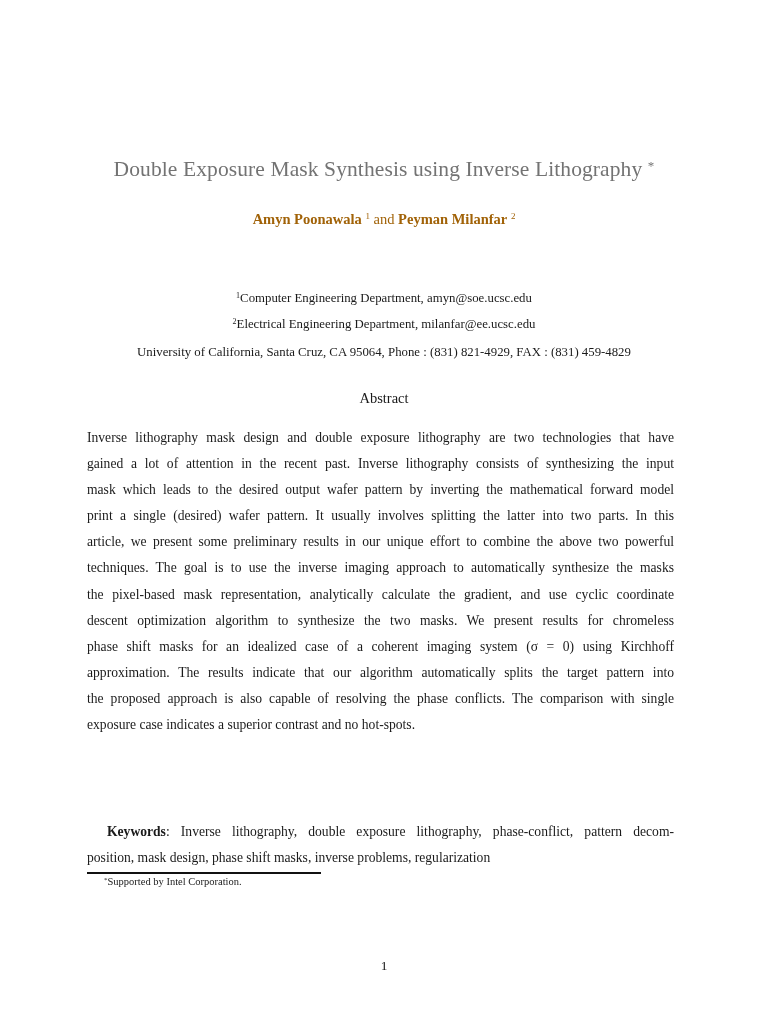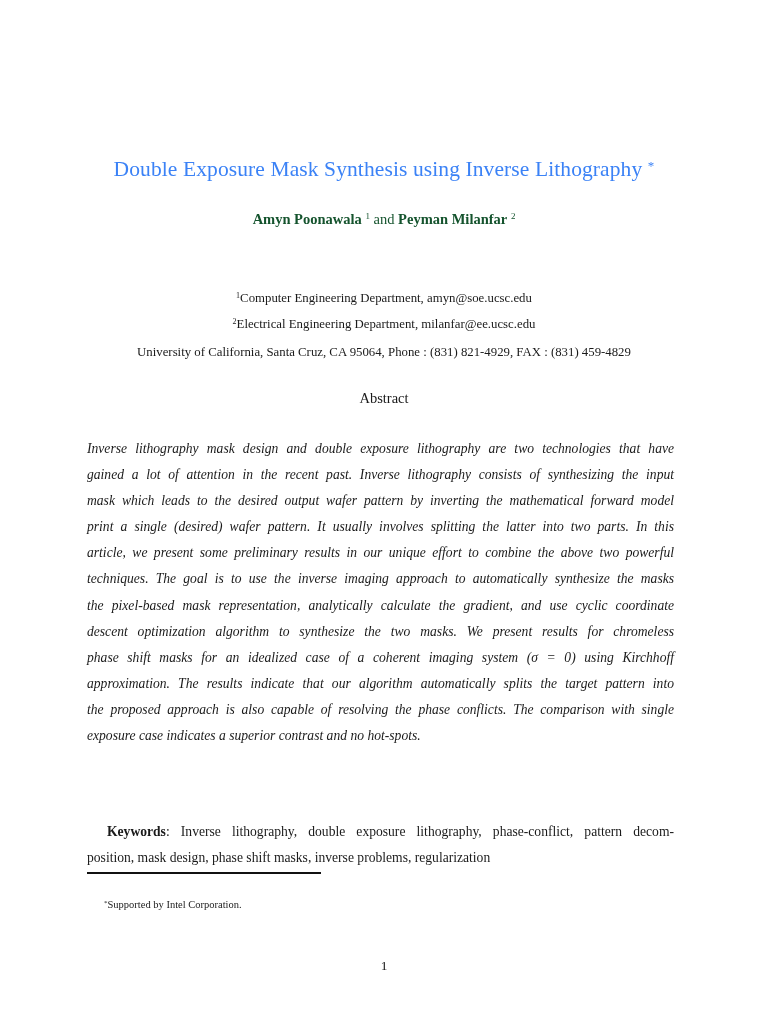--- a/index.html
+++ b/index.html
@@ -3,42 +3,42 @@
 <meta charset="utf-8">
 <style>
   html, body { margin: 0; padding: 0; background: #ffffff; }
   body {
     width: 768px; height: 1024px; position: relative; overflow: hidden;
     font-family: "Liberation Serif", "DejaVu Serif", serif;
     color: #1a1a1a;
   }
   .abs { position: absolute; }
   .center { left: 0; width: 768px; text-align: center; }
-  .title { top: 157px; font-size: 21.5px; color: #3b82f6; letter-spacing: 0.1px; }
-  .authors { top: 211px; font-size: 14.5px; color: #14532d; }
+  .title { top: 157px; font-size: 21.5px; color: #737373; letter-spacing: 0.1px; }
+  .authors { top: 211px; font-size: 14.5px; color: #a16207; }
   .authors b { font-weight: bold; }
   .authors sup { font-size: 9px; vertical-align: 5px; }
   .aff { font-size: 12.8px; color: #1a1a1a; }
   .aff sup { font-size: 8px; vertical-align: 4px; }
   .aff1 { top: 291px; }
   .aff2 { top: 317px; }
   .aff3 { top: 345px; }
   .abs-head { top: 390px; font-size: 14.5px; font-weight: normal; }
   .body-text {
     left: 87px; width: 587px; font-size: 13.6px; line-height: 26.1px;
     text-align: justify; color: #1a1a1a;
   }
-  .abstract-para { top: 436px; font-style: italic; }
+  .abstract-para { top: 425px; }
   .line { display: block; text-align: justify; text-align-last: justify; white-space: nowrap; height: 26.1px; }
   .line.last { text-align-last: left; }
   .keywords { top: 819px; }
   .kw-label { font-weight: bold; }
   .indent { padding-left: 20px; }
   .fn-rule { left: 87px; top: 872px; width: 234px; height: 2px; background: #111; }
-  .footnote { left: 104px; top: 876px; font-size: 10.5px; margin-top: 23px; }
+  .footnote { left: 104px; top: 876px; font-size: 10.5px; }
   .footnote sup { font-size: 7px; vertical-align: 3px; }
   .pagenum { top: 958px; font-size: 13.5px; }
 </style>
 </head>
 <body>
 
 <div class="abs center title">
   <span>Double Exposure Mask Synthesis using Inverse Lithography</span>
   <sup style="font-size:13px;vertical-align:6px;">*</sup>
 </div>

